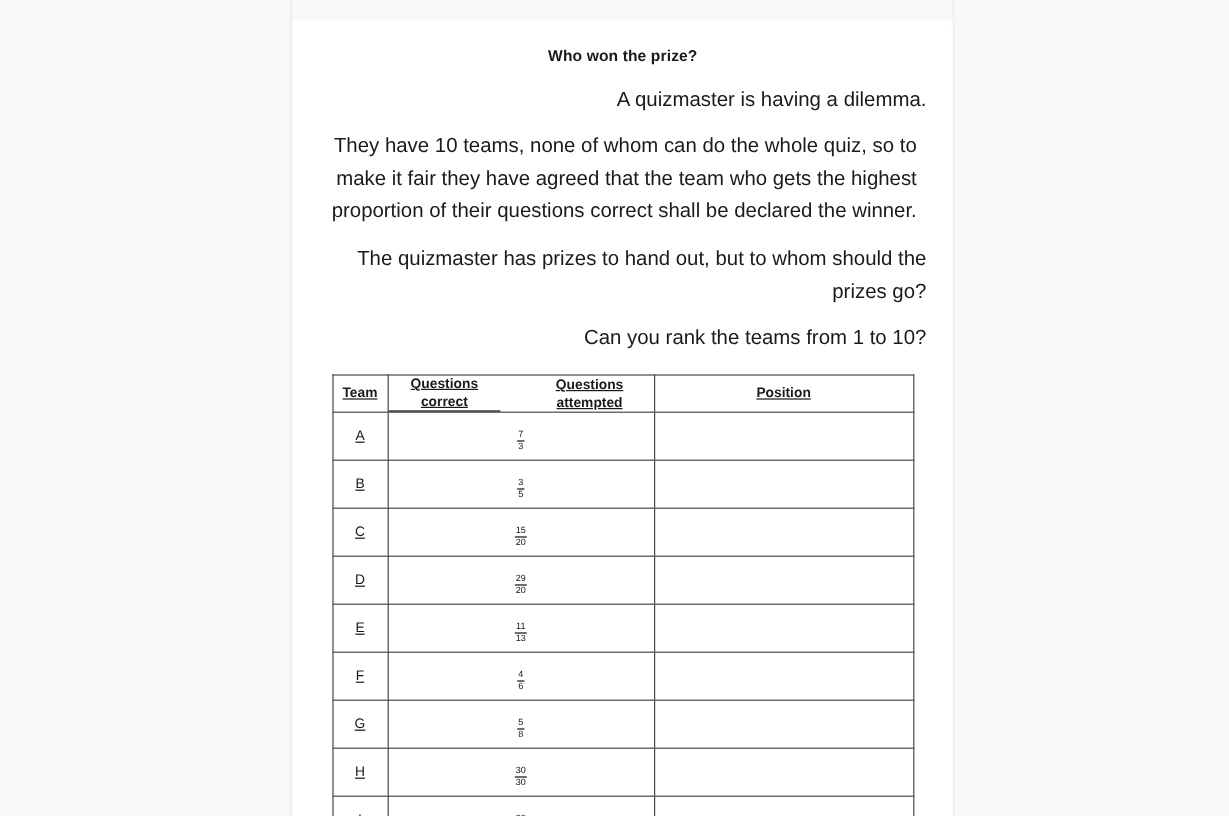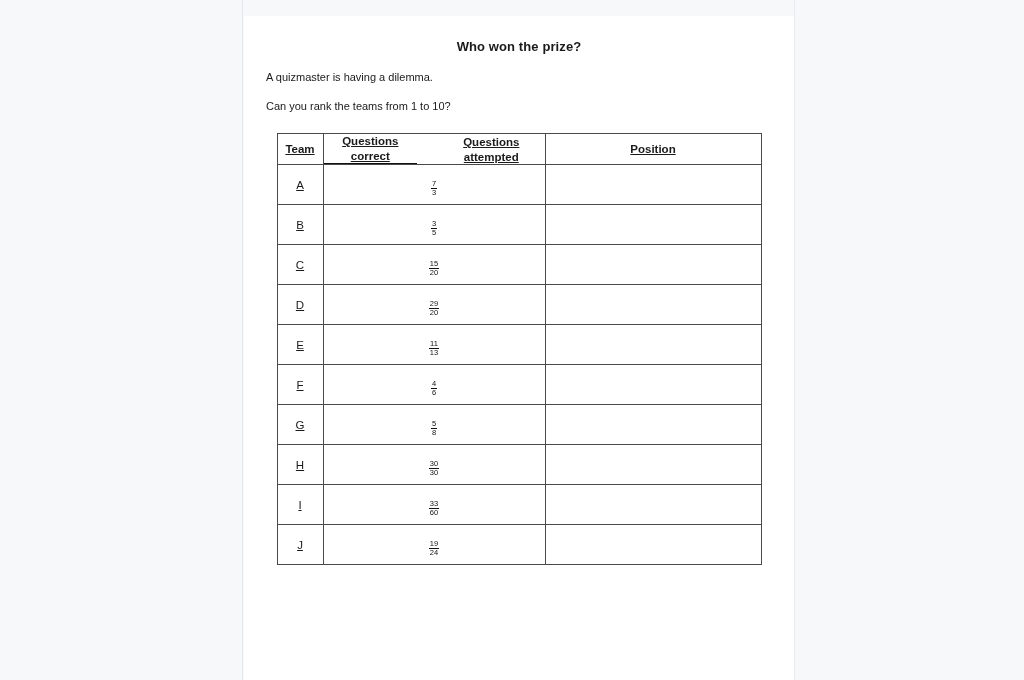--- a/index.html
+++ b/index.html
@@ -54,22 +54,22 @@
   }
   .doc-title {
     text-align: center;
     font-size: 13px;
     font-weight: bold;
     margin: 0 0 0 0;
     line-height: 1.45;
     letter-spacing: 0.1px;
   }
   .para {
-    text-align: left;
-    font-size: 11px;
+    text-align: right;
+    font-size: 17px;
     line-height: 1.6;
     margin: 12px 0 0 0;
     padding: 0 4px;
   }
   .para.wide {
     padding: 0 12px;
   }
   table.quiz {
     border-collapse: collapse;
     width: 484px;
@@ -145,20 +145,22 @@
 
   <div class="gutter-left"></div>
   <div class="gutter-right"></div>
 
   <div class="page">
     <div class="doc">
 
       <h1 class="doc-title">Who won the prize?</h1>
 
       <p class="para">A quizmaster is having a dilemma.</p>
+      <p class="para wide">They have 10 teams, none of whom can do the whole quiz, so to make it fair they have agreed that the team who gets the highest proportion of their questions correct shall be declared the winner.</p>
+      <p class="para">The quizmaster has prizes to hand out, but to whom should the prizes go?</p>
       <p class="para">Can you rank the teams from 1 to 10?</p>
 
       <table class="quiz">
         <colgroup>
           <col class="col-team">
           <col class="col-frac">
           <col class="col-pos">
         </colgroup>
         <thead>
           <tr>

